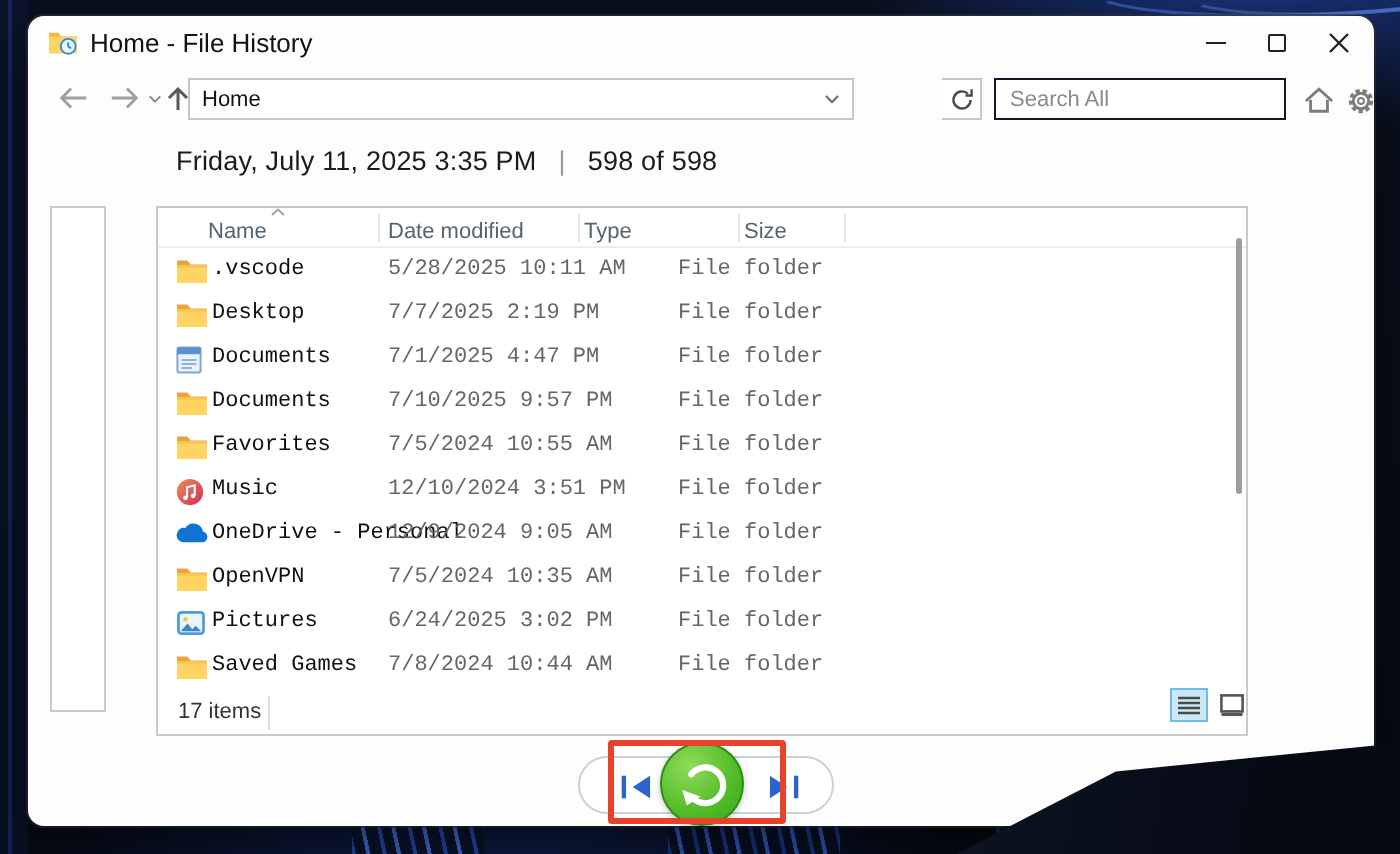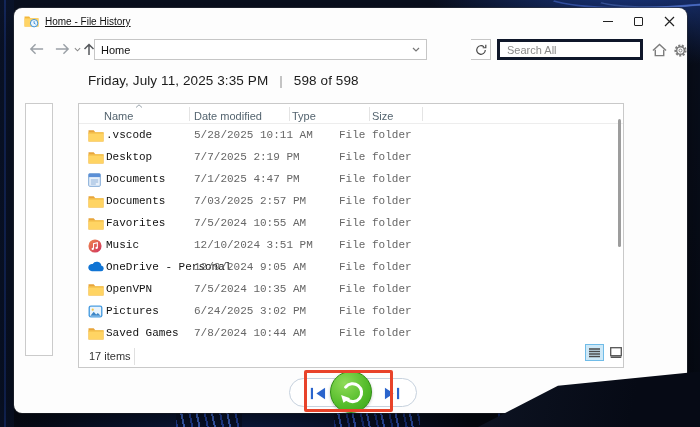--- a/index.html
+++ b/index.html
@@ -23,34 +23,34 @@
         background:repeating-linear-gradient(90deg,#0b1733 0 4px,#1c3a8c 4px 6px,#0b1733 6px 14px); opacity:.55; }
   .arc { position:absolute; border-radius:50%; border:2px solid rgba(86,126,244,.5); border-color:transparent transparent rgba(86,126,244,.5) transparent; }
   .a1 { left:540px; top:-36px; width:250px; height:44px; transform:rotate(-3deg); }
   .a2 { left:588px; top:-34px; width:220px; height:40px; transform:rotate(-5deg); border-bottom-color:rgba(120,160,255,.35); }
 
   
   #win { position:absolute; left:14px; top:8px; width:673px; height:405px; background:#fdfdfd;
          border-radius:8px; box-shadow:0 14px 34px rgba(0,0,0,.55), 0 0 0 1px rgba(50,55,65,.6); }
   .titlebar { position:absolute; left:0; top:0; width:100%; height:27px; }
   .t-icon { position:absolute; left:10px; top:7px; width:15px; height:13px; }
-  .t-title { position:absolute; left:31px; top:0; line-height:27px; font-size:10px; color:#111;text-decoration:underline; }
+  .t-title { position:absolute; left:31px; top:0; line-height:27px; font-size:13px; color:#111; }
   .wctrls { position:absolute; right:2px; top:0; height:27px; display:flex; }
   .wc { width:31px; height:27px; display:flex; align-items:center; justify-content:center; color:#222; }
   .wc-min i { display:block; width:10px; height:1px; background:#222; }
   .wc-max i { display:block; width:9px; height:9px; border:1px solid #222; border-radius:1px; }
 
   
   .toolbar { position:absolute; left:0; top:26px; width:100%; height:32px; display:flex; align-items:center; }
   .addr { position:absolute; left:80px; top:5px; width:333px; height:21px; border:1px solid #c6c6c6; background:#fff;
           display:flex; align-items:center; }
   .addr input { flex:1; border:0; outline:none; font-size:11px; color:#111; padding:0 6px; font-family:inherit; background:transparent; }
   .refresh { position:absolute; left:457px; top:5px; width:20px; height:21px; border:1px solid #c6c6c6; border-left:0;
              background:#fff; display:flex; align-items:center; justify-content:center; }
-  .search { position:absolute; left:483px; top:5px; width:146px; height:21px; border:3px solid #0f172a; background:#fff;
+  .search { position:absolute; left:483px; top:5px; width:146px; height:21px; border:1px solid #0f172a; background:#fff;
             display:flex; align-items:center; }
   .search input { flex:1; border:0; outline:none; font-size:11px; color:#111; padding:0 7px; font-family:inherit; background:transparent; }
   .search input::placeholder { color:#8a8a8a; }
   .tico { position:absolute; top:9px; }
 
   
   .heading { position:absolute; left:74px; top:65px; font-size:13.5px; color:#1b1b1b; letter-spacing:.1px; }
   .heading .div { color:#9a9a9a; margin:0 11px; }
 
   
@@ -230,21 +230,21 @@
             <span class="ftype">File folder</span>
             <span class="fsize"></span>
           </div>
           <div class="frow">
             <span class="ficon"><svg width="16" height="13" viewBox="0 0 16 13">
                 <path d="M0.5 1.2h5.2l1.6 2h8.2v9.3H.5z" fill="#e8a53c"></path>
                 <path d="M.5 3.6h15v8.9H.5z" fill="#ffd463"></path>
                 <path d="M.5 3.6h15v1.1H.5z" fill="#f5c24c"></path>
               </svg></span>
             <span class="fname">Documents</span>
-            <span class="fdate">7/03/2025 2:57 PM</span>
+            <span class="fdate">7/10/2025 9:57 PM</span>
             <span class="ftype">File folder</span>
             <span class="fsize"></span>
           </div>
           <div class="frow">
             <span class="ficon"><svg width="16" height="13" viewBox="0 0 16 13">
                 <path d="M0.5 1.2h5.2l1.6 2h8.2v9.3H.5z" fill="#e8a53c"></path>
                 <path d="M.5 3.6h15v8.9H.5z" fill="#ffd463"></path>
                 <path d="M.5 3.6h15v1.1H.5z" fill="#f5c24c"></path>
               </svg></span>
             <span class="fname">Favorites</span>

